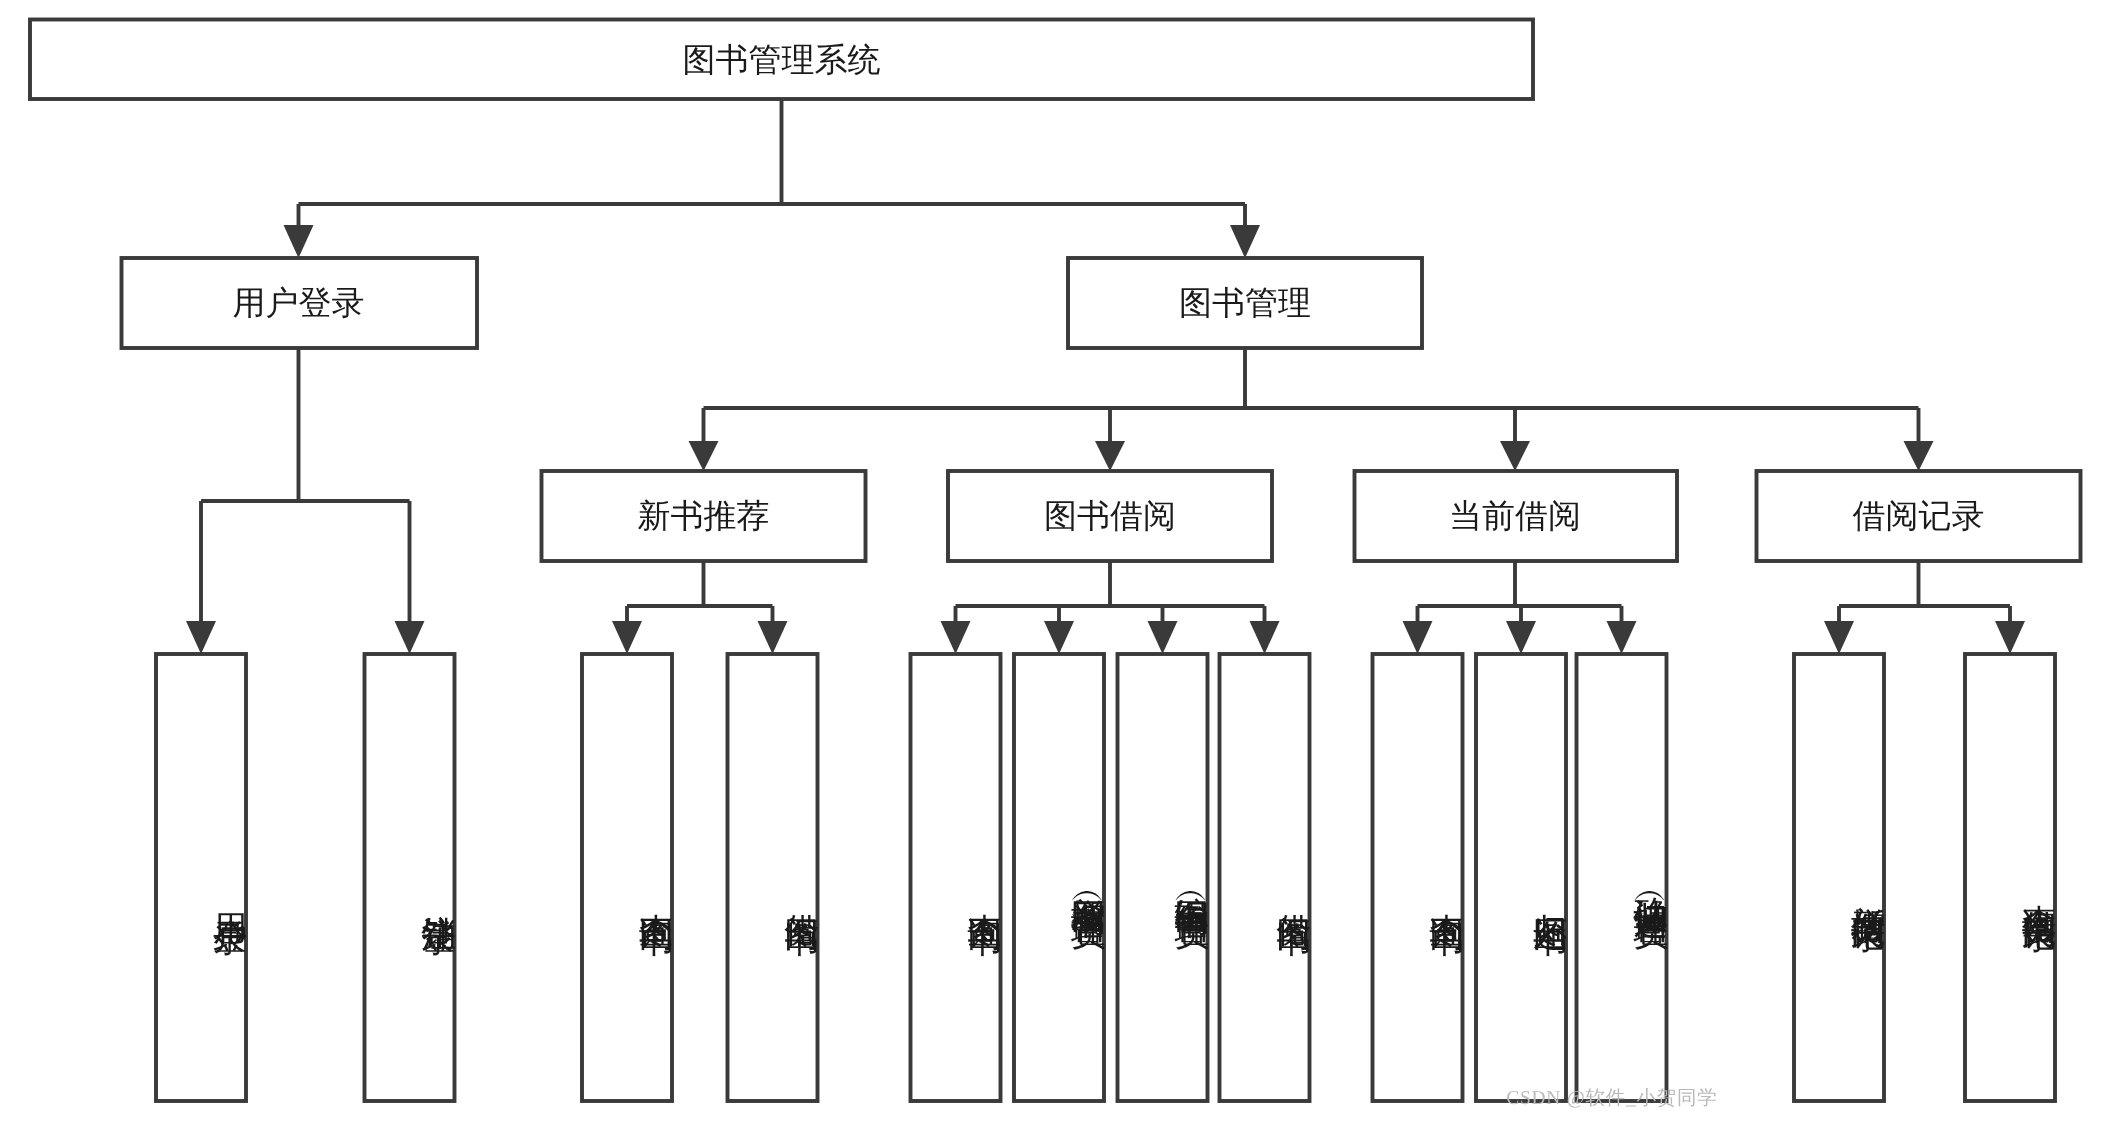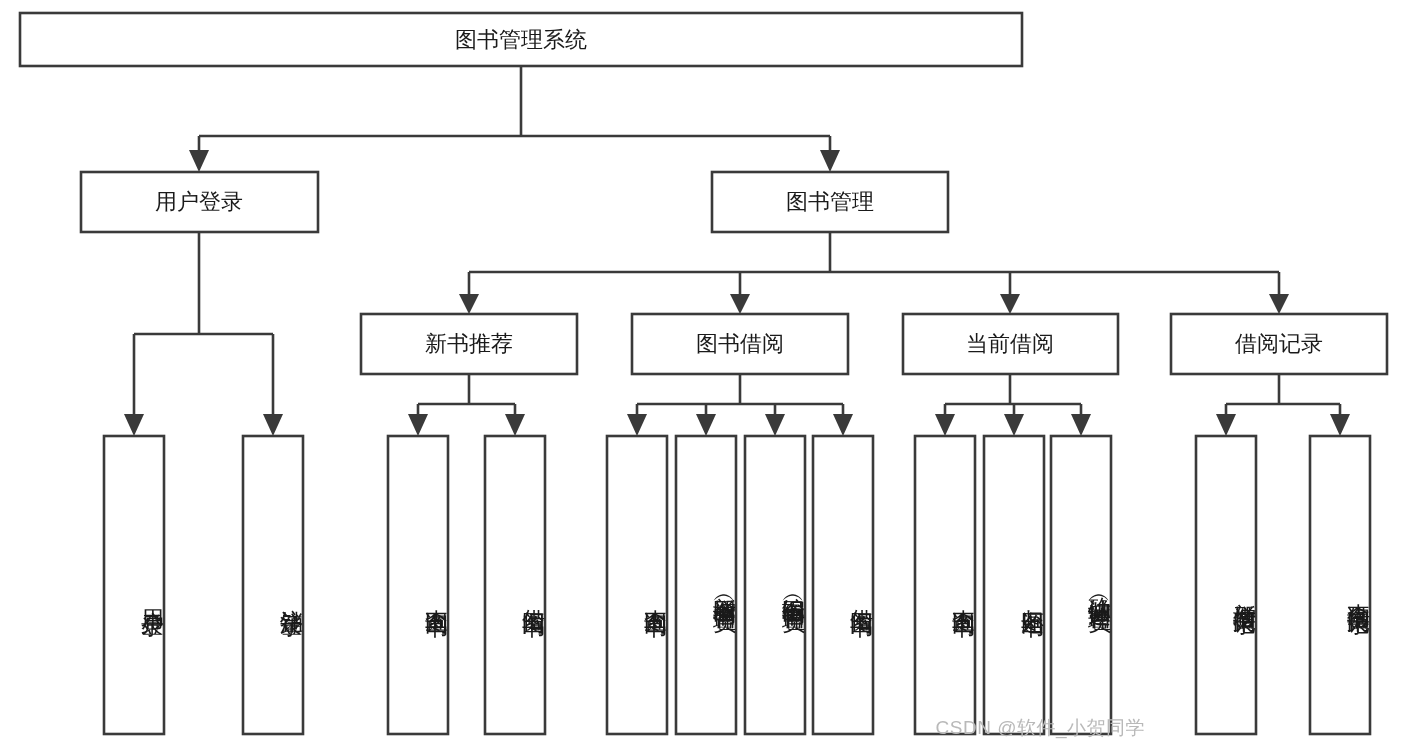--- a/index.html
+++ b/index.html
@@ -70,22 +70,22 @@
     display: flex;
     align-items: flex-start;
     justify-content: center;
     white-space: nowrap;
     pointer-events: none;
   }
   .watermark {
     position: absolute;
     right: 10px;
     bottom: 6px;
-    font-family: Liberation Sans, sans-serif;
-    font-size: 19px;
+    font-family: Liberation Serif, serif;
+    font-size: 13px;
     color: #b9b9b9;
     white-space: nowrap;
     letter-spacing: 0.5px;
   }
 </style>
 </head>
 <body>
 
 <div id="diagram-root">
 

